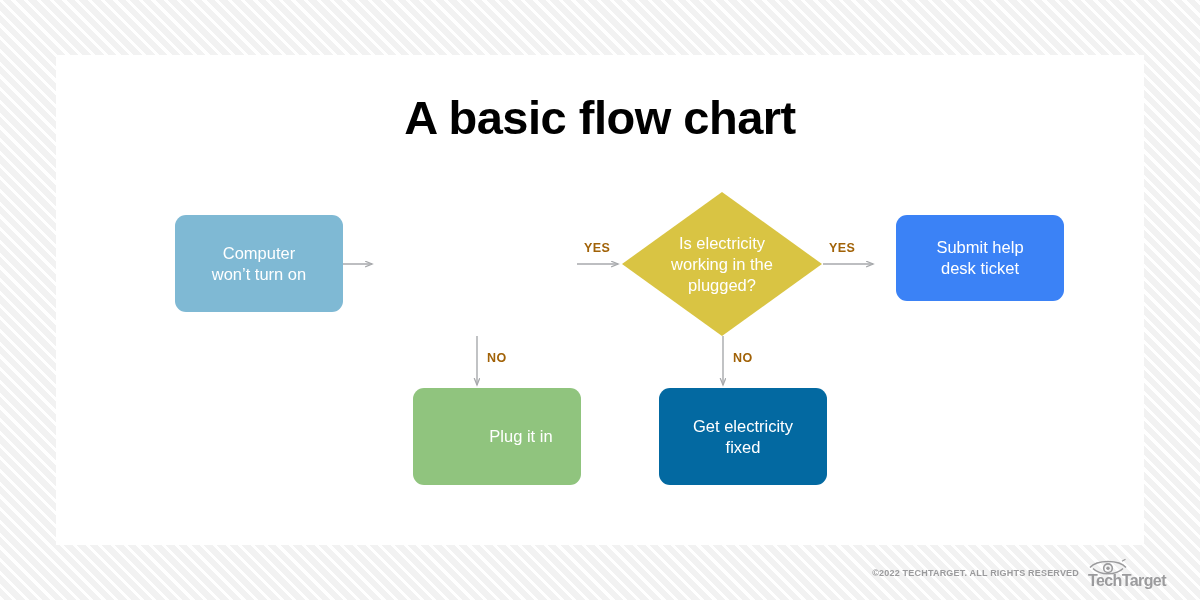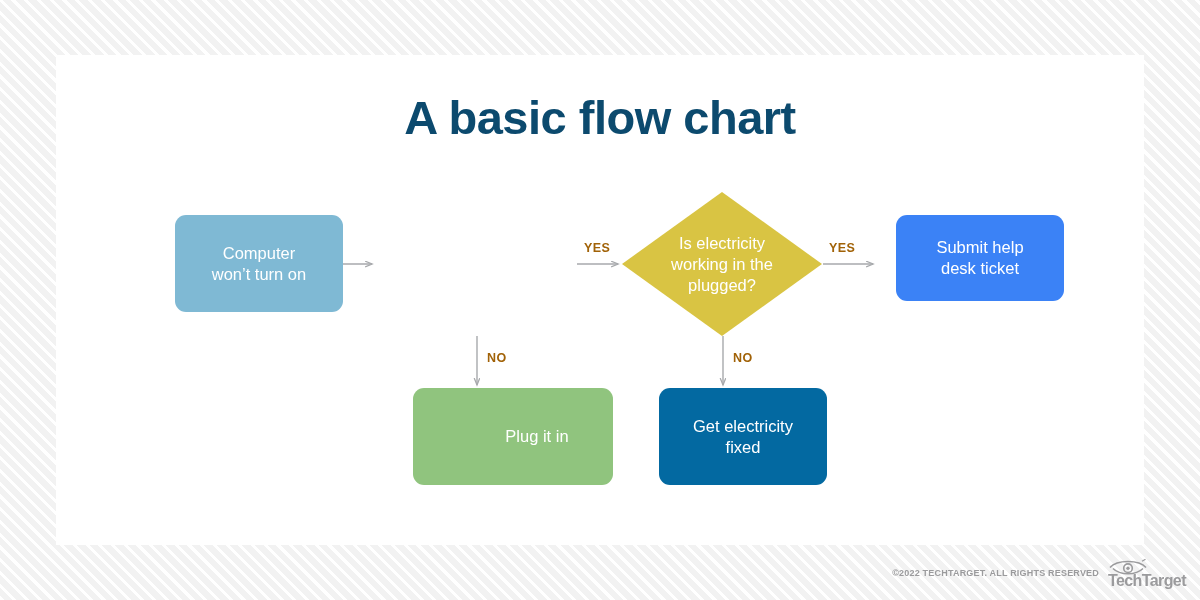--- a/index.html
+++ b/index.html
@@ -34,21 +34,21 @@
     background: #ffffff;
   }
   #title {
     position: absolute;
     left: 0;
     top: 35px;
     width: 1088px;
     text-align: center;
     font-size: 47px;
     font-weight: bold;
-    color: #0c4a6e;
+    color: #000000;
     letter-spacing: -0.5px;
   }
   .node {
     position: absolute;
     box-sizing: border-box;
     display: flex;
     align-items: center;
     justify-content: center;
     text-align: center;
     color: #ffffff;
@@ -97,21 +97,21 @@
   }
   #footer {
     position: absolute;
     left: 0;
     top: 545px;
     width: 1200px;
     height: 55px;
     display: flex;
     align-items: center;
     justify-content: flex-end;
-    padding-right: 8px;
+    padding-right: 28px;
     box-sizing: border-box;
   }
   #copyright {
     font-size: 9px;
     font-weight: bold;
     color: #9b9b9d;
     letter-spacing: 0.2px;
     margin-right: 9px;
   }
   #tt-logo {
@@ -177,21 +177,21 @@
     </div>
   </div>
 
   <div class="node rect" style="left:820px; top:160px; width:168px; height:86px; background:#3b82f6;">
     <div>
       <span>Submit help</span><br>
       <span>desk ticket</span>
     </div>
   </div>
 
-  <div class="node rect" style="left:337px; top:333px; width:200px; height:97px; background:#90c47e;padding-left:48px;">
+  <div class="node rect" style="left:337px; top:333px; width:168px; height:97px; background:#90c47e;padding-left:48px;">
     <div>Plug it in</div>
   </div>
 
   <div class="node rect" style="left:583px; top:333px; width:168px; height:97px; background:#0369a1;">
     <div>
       <span>Get electricity</span><br>
       <span>fixed</span>
     </div>
   </div>
 

